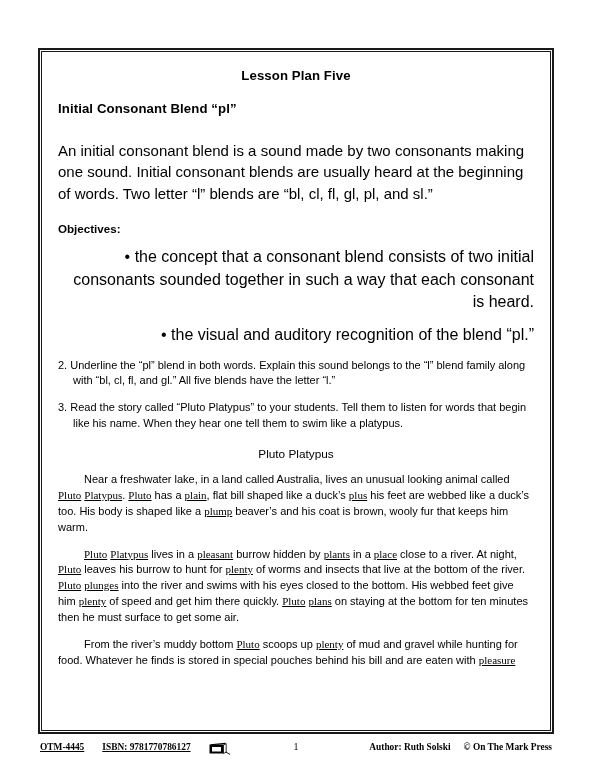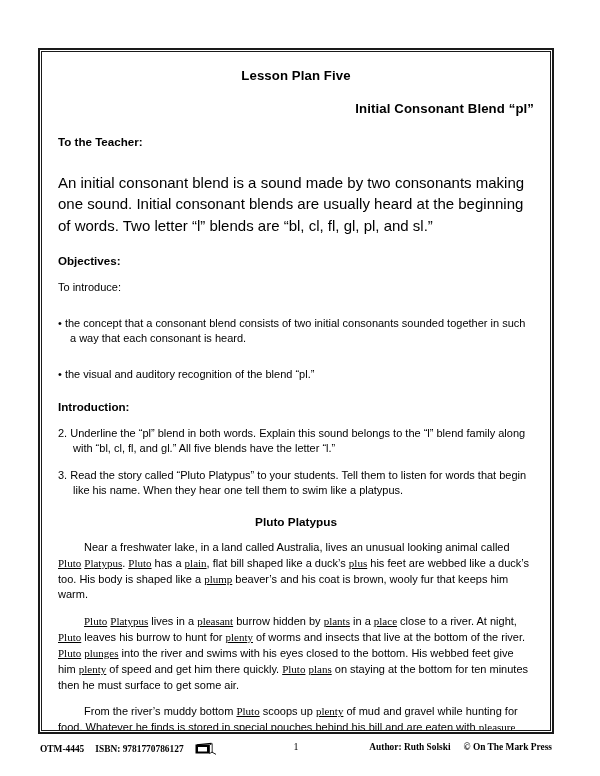--- a/index.html
+++ b/index.html
@@ -51,21 +51,21 @@
 
   .doc-title {
     text-align: center;
     font-weight: bold;
     font-size: 13.2px;
     line-height: 1.25;
     margin: 6px 0 0 0;
     letter-spacing: 0.1px;
   }
   .doc-subtitle {
-    text-align: right;
+    text-align: left;
     font-weight: bold;
     font-size: 13.2px;
     line-height: 1.25;
     margin: 16px 0 0 0;
     letter-spacing: 0.1px;
   }
   .section-heading {
     font-weight: bold;
     font-size: 11.6px;
     margin: 17px 0 0 0;
@@ -76,36 +76,37 @@
     line-height: 1.42;
     margin: 23px 0 0 0;
     text-align: left;
   }
   .lead-in {
     font-size: 11px;
     line-height: 1.42;
     margin: 12px 0 0 0;
   }
   .bullet {
-    font-size: 11px;
-    line-height: 1.42;
-    margin: 20px 0 0 0;
+    font-size: 16px;
+    line-height: 1.42;
+    margin: 10px 0 0 0;
     padding-left: 12px;
     text-indent: -12px;
+    text-align: right;
   }
   .num-item {
     font-size: 11px;
     line-height: 1.42;
     margin: 11px 0 0 0;
     padding-left: 15px;
     text-indent: -15px;
   }
   .story-title {
     text-align: center;
-    font-weight: bold;
+    font-weight: normal;
     font-size: 11.8px;
     margin: 16px 0 0 0;
   }
   .story-para {
     font-size: 11px;
     line-height: 1.44;
     margin: 11px 0 0 0;
     text-indent: 26px;
   }
   .story-para u {
@@ -125,22 +126,23 @@
     font-weight: bold;
     font-size: 9.4px;
     color: #000000;
   }
   .footer-left {
     position: absolute;
     left: 2px;
     top: 2px;
     white-space: nowrap;
     display: flex;
-    align-items: center;
-    gap: 11px;
+    align-items: flex-start;
+    gap: 18px;
+    text-decoration: underline;
   }
   .footer-center {
     position: absolute;
     left: 0;
     right: 0;
     top: 1px;
     text-align: center;
     font-weight: normal;
     font-family: "Liberation Serif", serif;
     font-size: 10px;
@@ -166,29 +168,26 @@
 
 <div class="page">
 
   <div class="frame">
     <div class="frame-inner">
       <div class="content">
 
         <h1 class="doc-title">Lesson Plan Five</h1>
         <h2 class="doc-subtitle">Initial Consonant Blend “pl”</h2>
 
-        <div class="section-heading">To the Teacher:</div>
         <p class="body-text">An initial consonant blend is a sound made by two consonants making one sound. Initial consonant blends are usually heard at the beginning of words. Two letter “l” blends are “bl, cl, fl, gl, pl, and sl.”</p>
 
         <div class="section-heading">Objectives:</div>
-        <p class="lead-in">To introduce:</p>
         <p class="bullet">• the concept that a consonant blend consists of two initial consonants sounded together in such a way that each consonant is heard.</p>
         <p class="bullet">• the visual and auditory recognition of the blend “pl.”</p>
 
-        <div class="section-heading">Introduction:</div>
         <p class="num-item">2. Underline the “pl” blend in both words. Explain this sound belongs to the “l” blend family along with “bl, cl, fl, and gl.” All five blends have the letter “l.”</p>
         <p class="num-item">3. Read the story called “Pluto Platypus” to your students. Tell them to listen for words that begin like his name. When they hear one tell them to swim like a platypus.</p>
 
         <h3 class="story-title">Pluto Platypus</h3>
 
         <p class="story-para"><span>Near a freshwater lake, in a land called Australia, lives an unusual looking animal called </span><u>Pluto</u><span> </span><u>Platypus</u><span>. </span><u>Pluto</u><span> has a </span><u>plain</u><span>, flat bill shaped like a duck’s </span><u>plus</u><span> his feet are webbed like a duck’s too. His body is shaped like a </span><u>plump</u><span> beaver’s and his coat is brown, wooly fur that keeps him warm.</span></p>
         <p class="story-para"><u>Pluto</u><span> </span><u>Platypus</u><span> lives in a </span><u>pleasant</u><span> burrow hidden by </span><u>plants</u><span> in a </span><u>place</u><span> close to a river. At night, </span><u>Pluto</u><span> leaves his burrow to hunt for </span><u>plenty</u><span> of worms and insects that live at the bottom of the river. </span><u>Pluto</u><span> </span><u>plunges</u><span> into the river and swims with his eyes closed to the bottom. His webbed feet give him </span><u>plenty</u><span> of speed and get him there quickly. </span><u>Pluto</u><span> </span><u>plans</u><span> on staying at the bottom for ten minutes then he must surface to get some air.</span></p>
         <p class="story-para"><span>From the river’s muddy bottom </span><u>Pluto</u><span> scoops up </span><u>plenty</u><span> of mud and gravel while hunting for food. Whatever he finds is stored in special pouches behind his bill and are eaten with </span><u>pleasure</u></p>
 
       </div>

